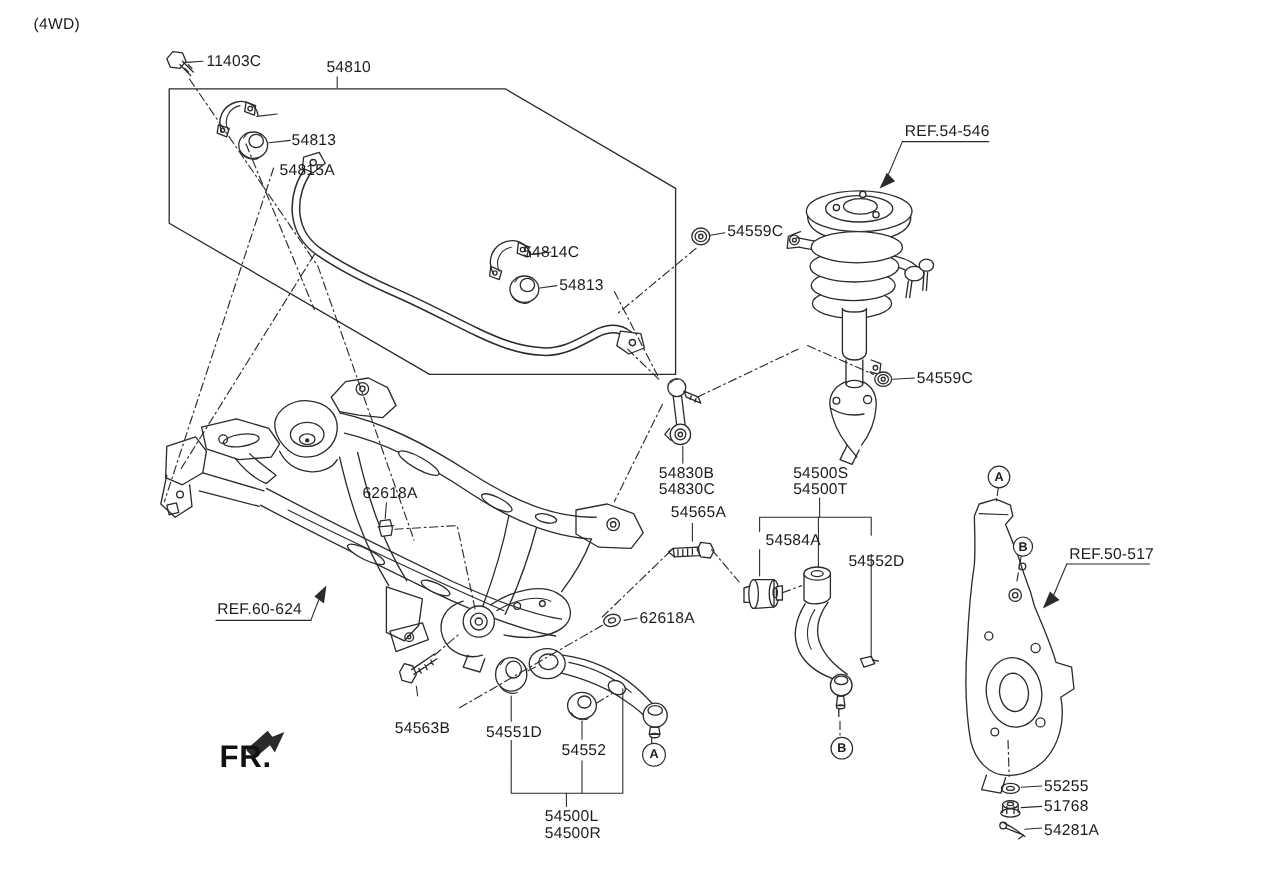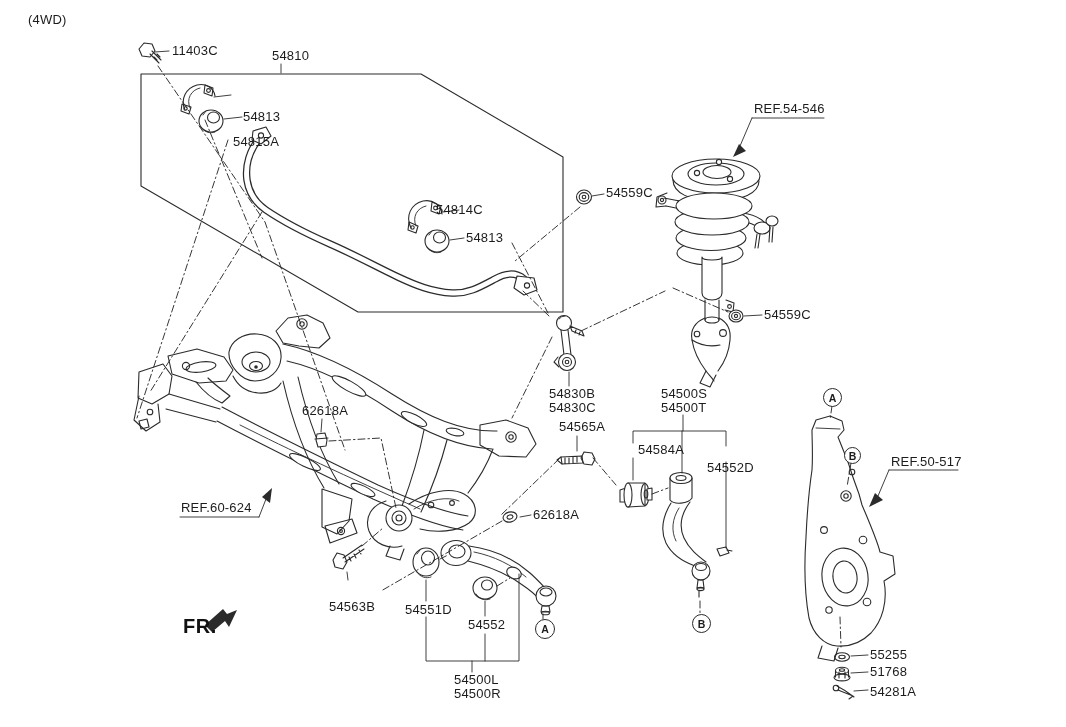--- a/index.html
+++ b/index.html
@@ -8,21 +8,21 @@
   #art{position:absolute;left:0;top:0;}
   svg .ln{stroke:#2b2b2b;fill:none;stroke-width:1.1;stroke-linecap:round;stroke-linejoin:round;}
   svg .thin{stroke:#2b2b2b;fill:none;stroke-width:0.9;stroke-linecap:round;}
   svg .dash{stroke:#2b2b2b;fill:none;stroke-width:0.95;stroke-dasharray:7 3 1.5 3;stroke-linecap:round;}
   svg .fw{fill:#ffffff;stroke:#2b2b2b;stroke-width:1.1;stroke-linejoin:round;}
   svg .fd{fill:#2b2b2b;stroke:none;}
   svg .tube{stroke:#2b2b2b;fill:none;stroke-width:7.5;stroke-linecap:round;stroke-linejoin:round;}
   svg .tubein{stroke:#ffffff;fill:none;stroke-width:5;stroke-linecap:round;stroke-linejoin:round;}
   .lbl{position:absolute;font-size:13px;line-height:13.5px;letter-spacing:.2px;white-space:nowrap;color:#1c1c1c;}
   .lbl .ln2{display:block;}
-  .fr{position:absolute;font-size:20px;font-weight:bold;letter-spacing:.5px;color:#111;}
+  .fr{position:absolute;font-size:26px;font-weight:bold;letter-spacing:.5px;color:#111;}
   .marker{position:absolute;border:1.3px solid #2b2b2b;border-radius:50%;
           display:flex;align-items:center;justify-content:center;
           font-size:10.5px;font-weight:bold;color:#1c1c1c;background:#fff;}
 </style>
 </head>
 <body>
 
 <div id="stage">
 
 <svg id="art" width="1066" height="727" viewBox="0 0 1066 727">

